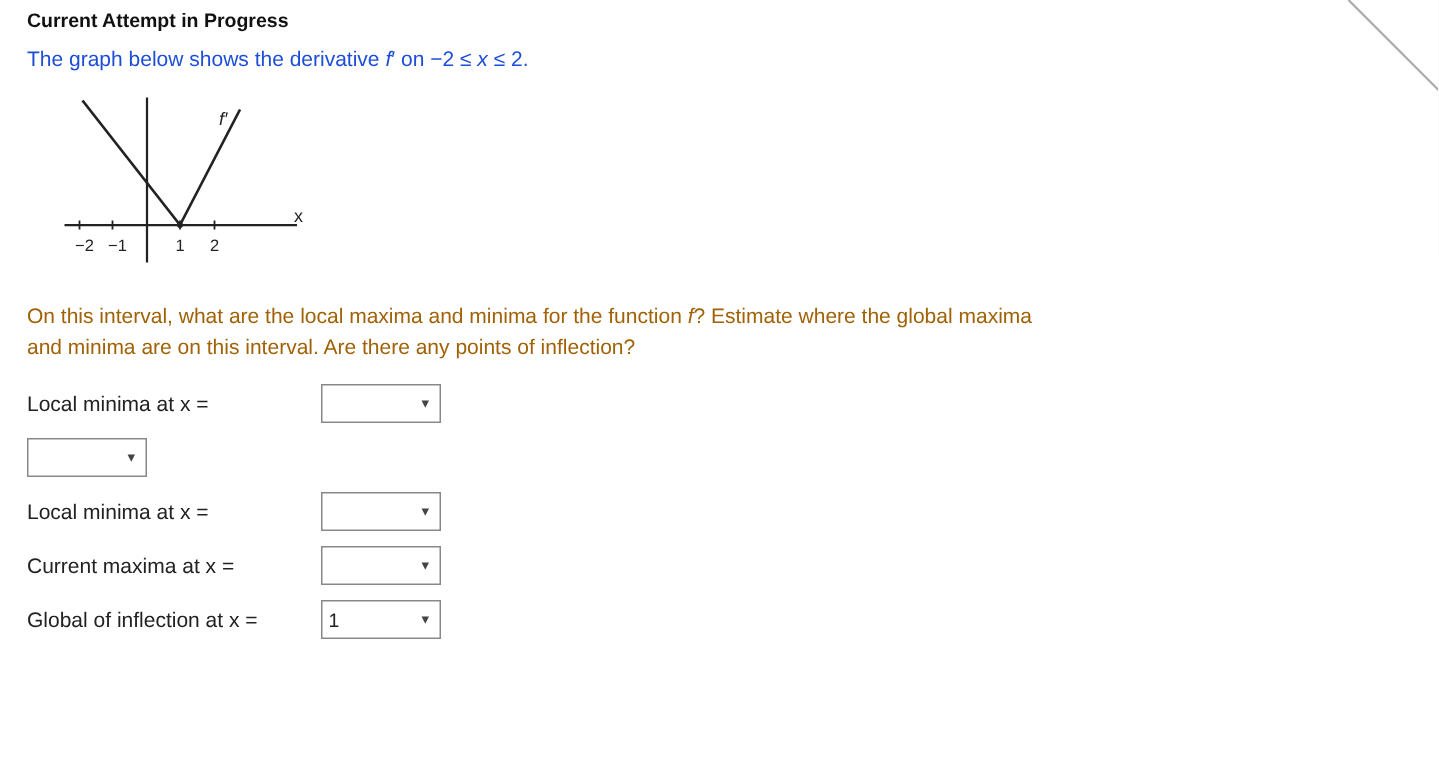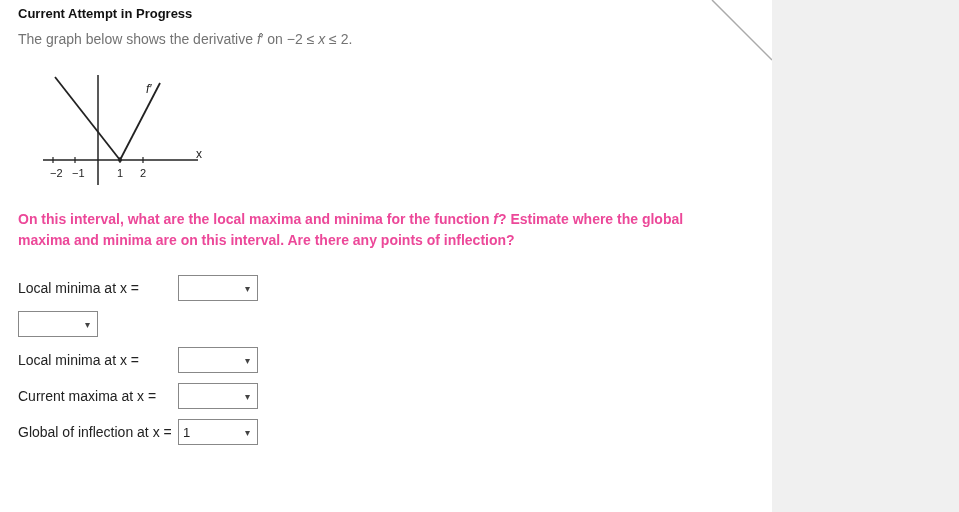--- a/index.html
+++ b/index.html
@@ -6,54 +6,54 @@
     body {
       font-family: Arial, sans-serif;
       background: #f0f0f0;
       width: 959px;
       min-height: 512px;
       padding: 0;
       color: #222;
     }
     .page {
       background: #fff;
-      width: 772px;
+      width: 959px;
       min-height: 512px;
       padding: 6px 18px 18px 18px;
       position: relative;
     }
     .attempt-header {
       font-size: 13px;
       font-weight: bold;
       margin-bottom: 10px;
       color: #111;
     }
     .problem-text {
       font-size: 14px;
-      margin-bottom: 10px;
-      color: #737373;
+      margin-bottom: 0;
+      color: #1d4ed8;
     }
     .graph-area {
       margin: 8px 0 10px 10px;
       display: inline-block;
     }
     .question-text {
       font-size: 14px;
-      color: #ec4899;
+      color: #a16207;
       max-width: 680px;
       line-height: 1.5;
-      margin-bottom: 24px;
-      font-weight: bold;
+      margin-bottom: 14px;
     }
     .form-row {
       display: flex;
       align-items: center;
       margin-bottom: 10px;
       font-size: 14px;
       color: #222;
+      gap: 36px;
     }
     .form-label {
       min-width: 160px;
       font-size: 14px;
     }
     .dropdown-wrap {
       display: inline-flex;
       align-items: center;
       border: 1px solid #888;
       background: #fff;

